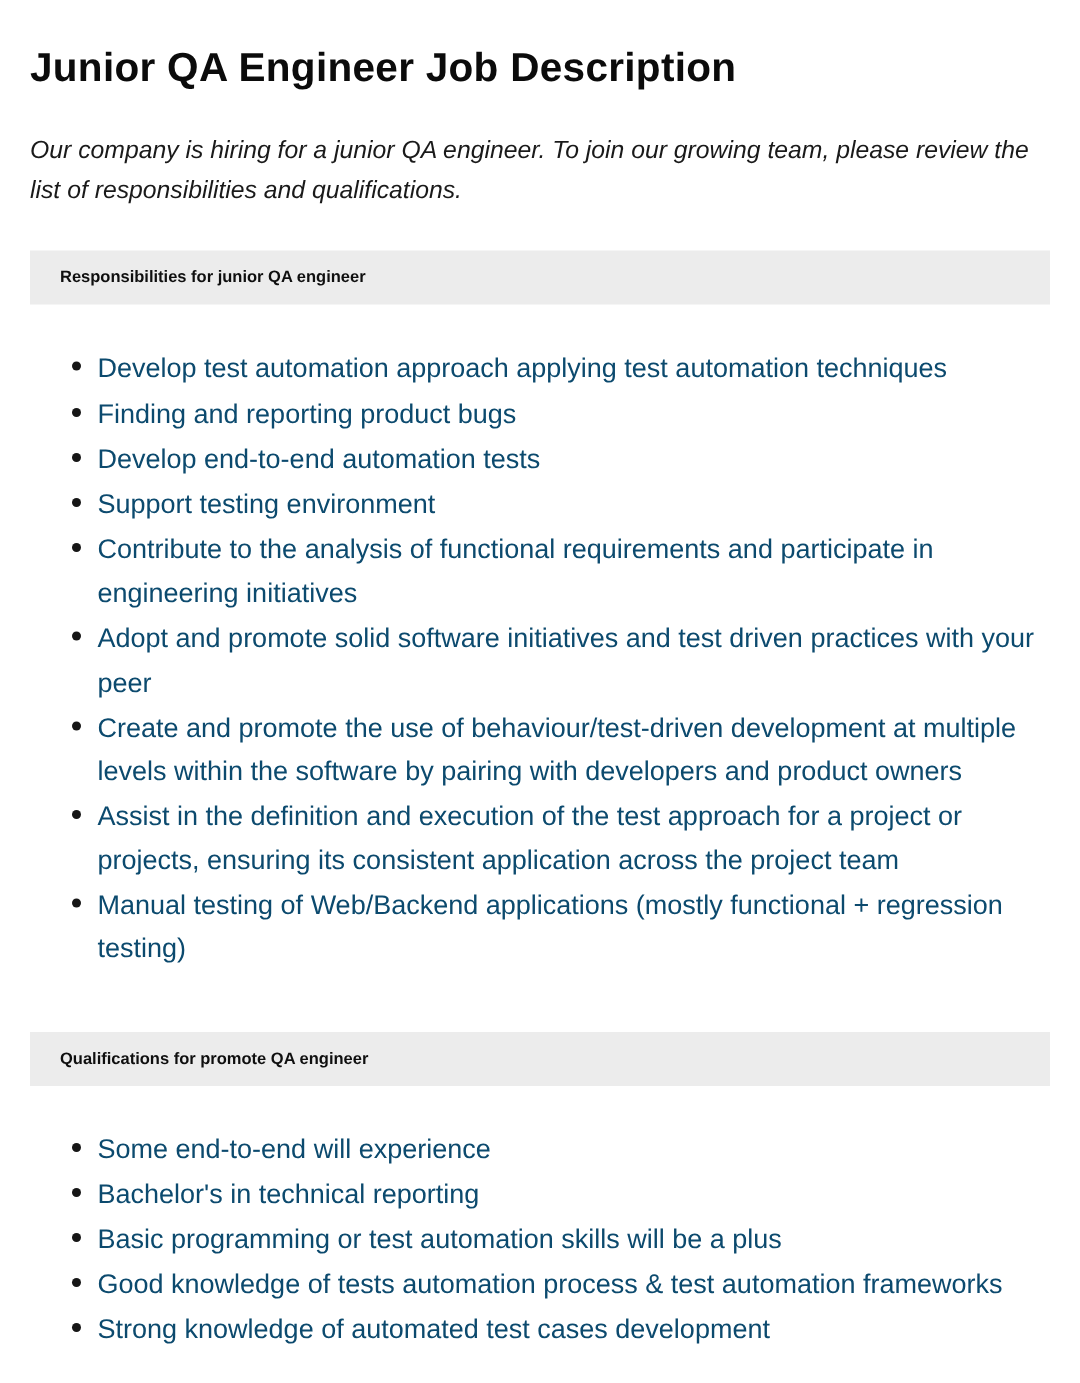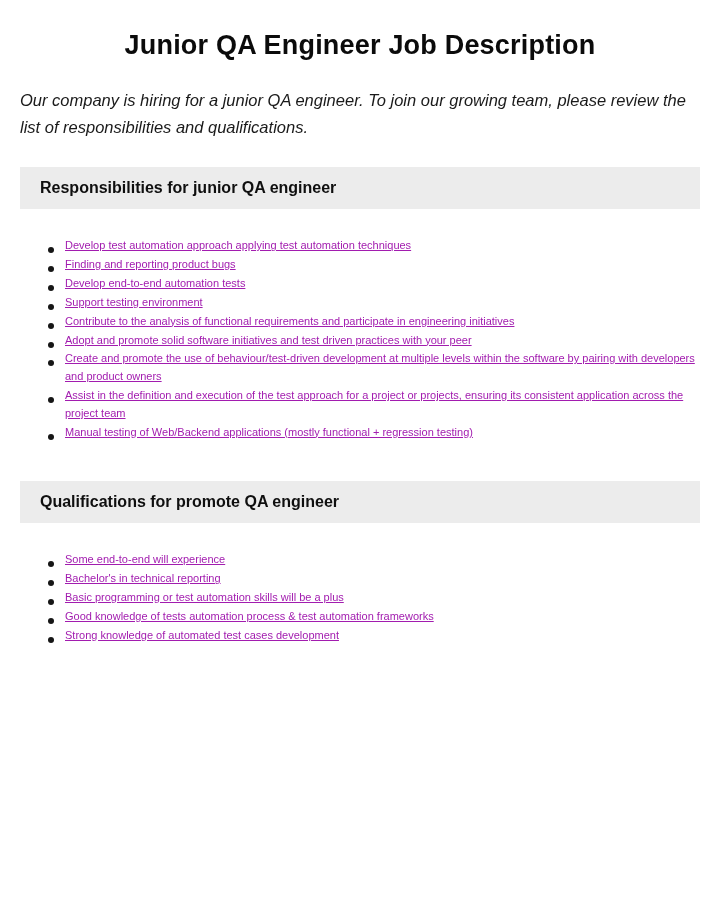--- a/index.html
+++ b/index.html
@@ -14,55 +14,53 @@
     color: #151515;
     -webkit-font-smoothing: antialiased;
   }
   .page {
     padding: 6px 20px 10px 20px;
     box-sizing: border-box;
   }
   .doc-title {
     font-size: 27px;
     font-weight: 700;
-    text-align: center;
     margin: 24px 0 26px 0;
     letter-spacing: 0.2px;
     color: #0b0b0b;
   }
   .intro {
     font-size: 16.5px;
     line-height: 1.65;
     margin: 0 0 26px 0;
     color: #1a1a1a;
     font-style: italic;
   }
   .section {
     margin: 0 0 6px 0;
   }
   .section-heading {
     background: #ececec;
-    font-size: 16px;
+    font-size: 11px;
     font-weight: 700;
     color: #0f0f0f;
     padding: 12px 20px;
     margin: 0;
   }
   ul.bullet-list {
     margin: 28px 0 40px 0;
     padding: 0 0 0 45px;
     list-style: none;
   }
   ul.bullet-list li {
     position: relative;
-    font-size: 11px;
+    font-size: 18px;
     line-height: 1.62;
-    color: #a21caf;
+    color: #0c4a6e;
     margin: 0 0 1px 0;
-    text-decoration: underline;
   }
   ul.bullet-list li::before {
     content: "";
     position: absolute;
     left: -17px;
     top: 10px;
     width: 6px;
     height: 6px;
     border-radius: 50%;
     background: #161616;

